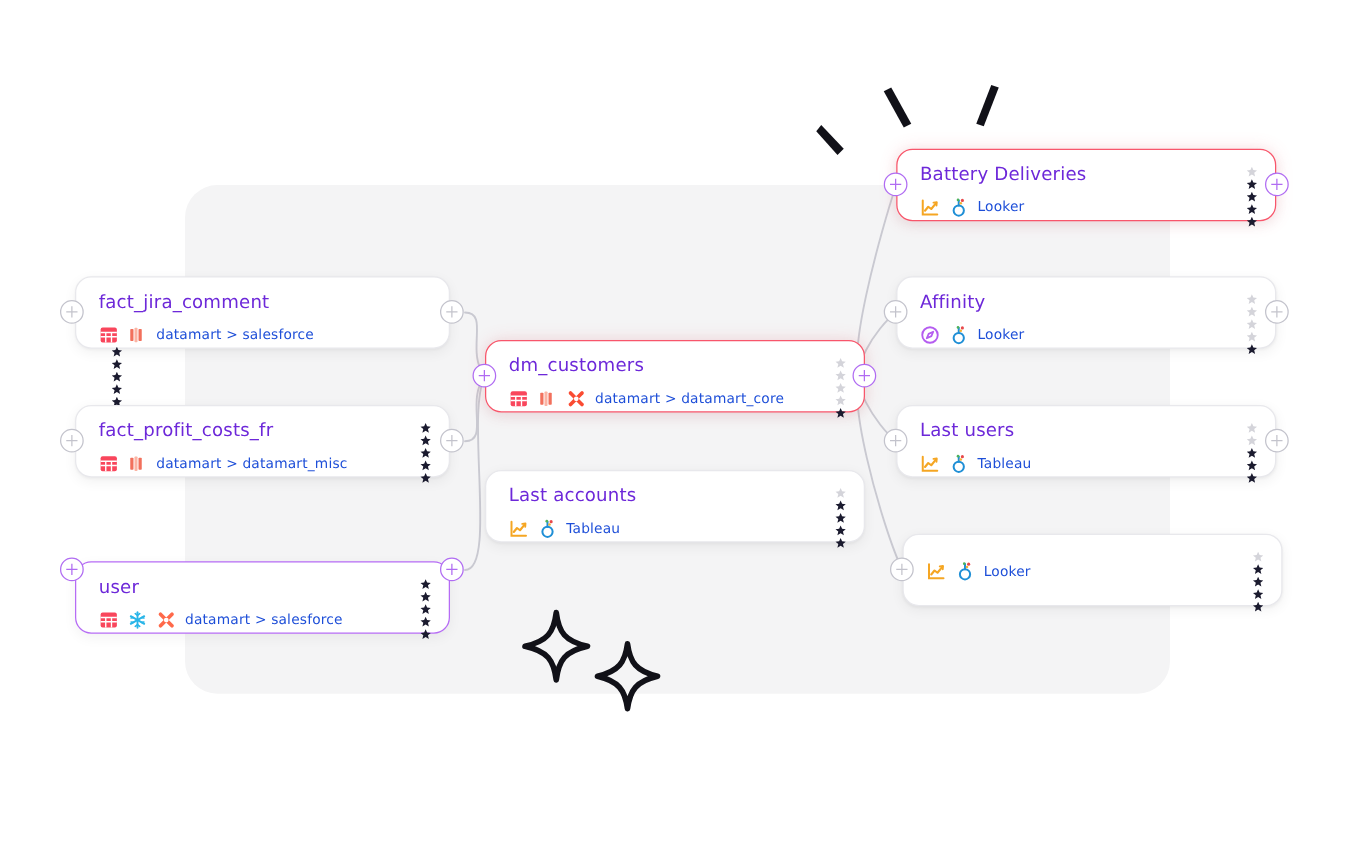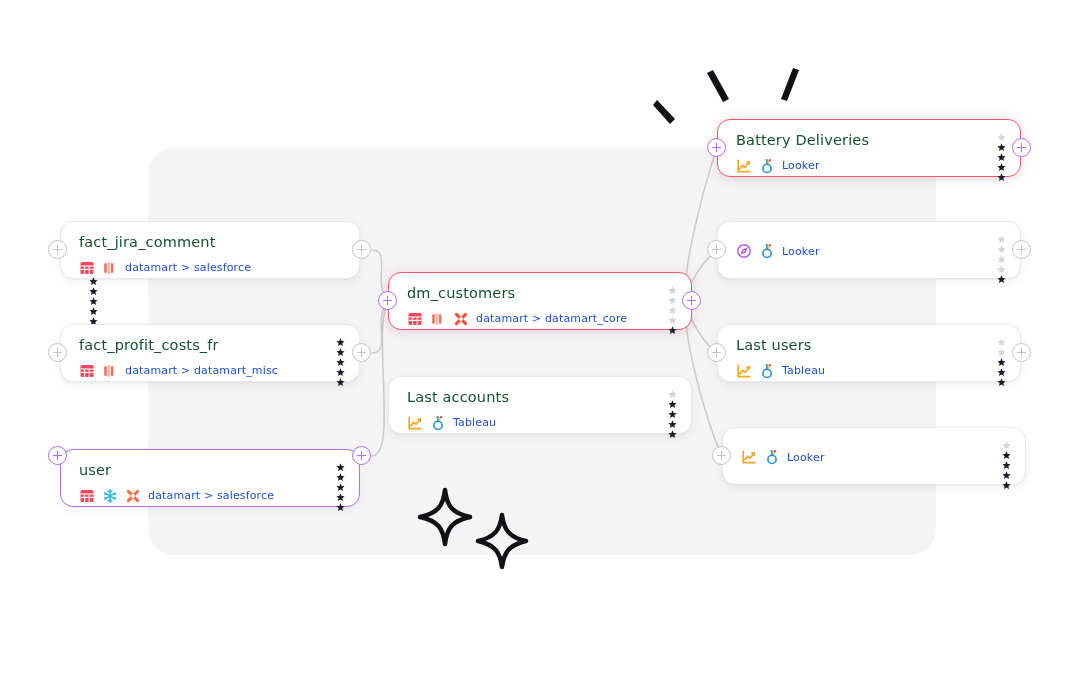--- a/index.html
+++ b/index.html
@@ -63,21 +63,21 @@
     box-shadow: 0 3px 10px rgba(17,17,26,0.05);
   }
 
   .node-body {
     flex: 1 1 auto;
     min-width: 0;
   }
   .node-title {
     font-size: 14.5px;
     letter-spacing: 0.15px;
-    color: #14532d;
+    color: #6d28d9;
     line-height: 1.15;
     white-space: nowrap;
   }
   .node-meta {
     display: flex;
     align-items: center;
     gap: 7px;
     margin-top: 9px;
   }
   .node-path {
@@ -445,20 +445,21 @@
         <svg viewBox="0 0 16 16" class="star">
           <path d="M8,0.6 L10.1,5.4 L15.3,5.9 L11.3,9.3 L12.6,14.4 L8,11.6 L3.4,14.4 L4.7,9.3 L0.7,5.9 L5.9,5.4 Z" fill="#1b1b2f"></path>
         </svg>
       </div>
   </div>
   <div class="plus purple" style="left:707px; top:138px;"></div>
   <div class="plus purple" style="left:1012px; top:138px;"></div>
 
   <div class="node" style="left:717px; top:221px; width:304px; height:58px;">
     <div class="node-body">
+      <div class="node-title">Affinity</div>
       <div class="node-meta">
         <svg class="src-icon" viewBox="0 0 16 16">
           <circle cx="8" cy="8" r="6.2" fill="none" stroke="#b45cf0" stroke-width="1.5"></circle>
           <path d="M10.6,5.4 L6.9,7.1 L5.4,10.6 L9.1,8.9 Z" fill="none" stroke="#b45cf0" stroke-width="1.4" stroke-linejoin="round"></path>
         </svg>
         <svg class="src-icon" viewBox="0 0 16 16">
           <circle cx="8" cy="10.4" r="4.1" fill="none" stroke="#1f8fd6" stroke-width="1.6"></circle>
           <path d="M8,6.4 L8,2.2" fill="none" stroke="#1f8fd6" stroke-width="1.6" stroke-linecap="round"></path>
           <circle cx="10.9" cy="2.3" r="1.25" fill="#e8484a"></circle>
           <circle cx="7.4" cy="1.9" r="1.05" fill="#4fb35b"></circle>

